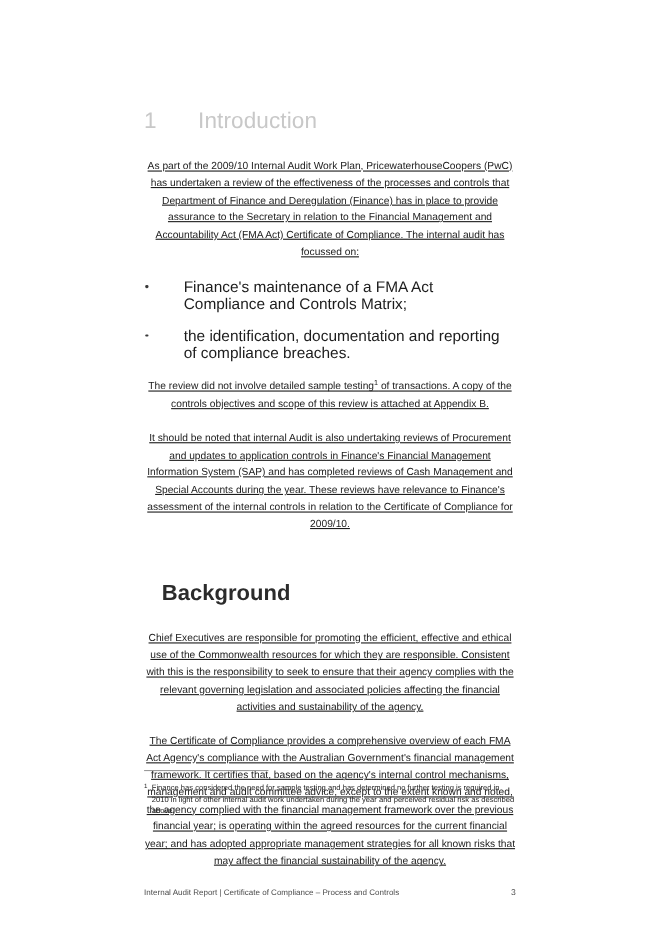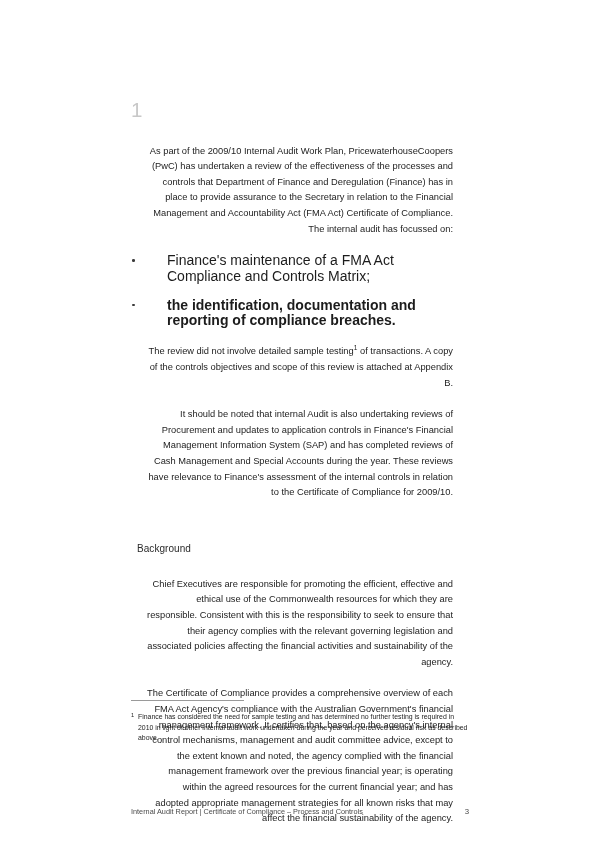--- a/index.html
+++ b/index.html
@@ -47,22 +47,23 @@
   }
   .chapter-title {
     font-size: 20.5px;
   }
 
   
   .body-para {
     color: #1c1c1c;
     font-size: 9.3px;
     line-height: 15.6px;
-    margin: 16px;
-    text-align: right;
+    margin: 0;
+    text-align: center;
+    text-decoration: underline;
   }
   .para-gap-1 { margin-top: 22px; }
   .para-gap { margin-top: 15.5px; }
 
   .sup {
     font-size: 6.6px;
     vertical-align: super;
     line-height: 0;
   }
 
@@ -74,37 +75,37 @@
     margin-top: 16px;
   }
   .bullet-item {
     position: relative;
     color: #1c1c1c;
     font-size: 14px;
     line-height: 15.6px;
     padding-left: 36px;
     margin-bottom: 13.5px;
   }
-  .bullet-item:last-child { margin-bottom: 8px; font-weight: bold; }
+  .bullet-item:last-child { margin-bottom: 8px; }
   .bullet-dot {
     position: absolute;
     left: 1px;
     top: 6px;
     width: 2.6px;
     height: 2.6px;
     border-radius: 50%;
     background: #3a3a3a;
   }
 
   
   .section-heading {
     color: #2b2b2b;
-    font-size: 10px;
-    font-weight: 400;
-    margin: 6px;
+    font-size: 20px;
+    font-weight: 700;
+    margin: 16px;
     padding-top: 26px;
     line-height: 1.2;
     letter-spacing: 0.05px;
   }
 
   
   .footnote-zone {
     position: absolute;
     left: 131px;
     top: 700px;
@@ -153,20 +154,21 @@
 </style>
 </head>
 <body>
 
 <div class="page">
 
   <div class="content">
 
     <h1 class="chapter-heading">
       <span class="chapter-number">1</span>
+      <span class="chapter-title">Introduction</span>
     </h1>
 
     <p class="body-para para-gap-1">As part of the 2009/10 Internal Audit Work Plan, PricewaterhouseCoopers (PwC) has undertaken a review of the effectiveness of the processes and controls that Department of Finance and Deregulation (Finance) has in place to provide assurance to the Secretary in relation to the Financial Management and Accountability Act (FMA Act) Certificate of Compliance. The internal audit has focussed on:</p>
 
     <ul class="bullet-list">
       <li class="bullet-item">
         <span class="bullet-dot"></span>
         <span>Finance's maintenance of a FMA Act Compliance and Controls Matrix;</span>
       </li>
       <li class="bullet-item">

